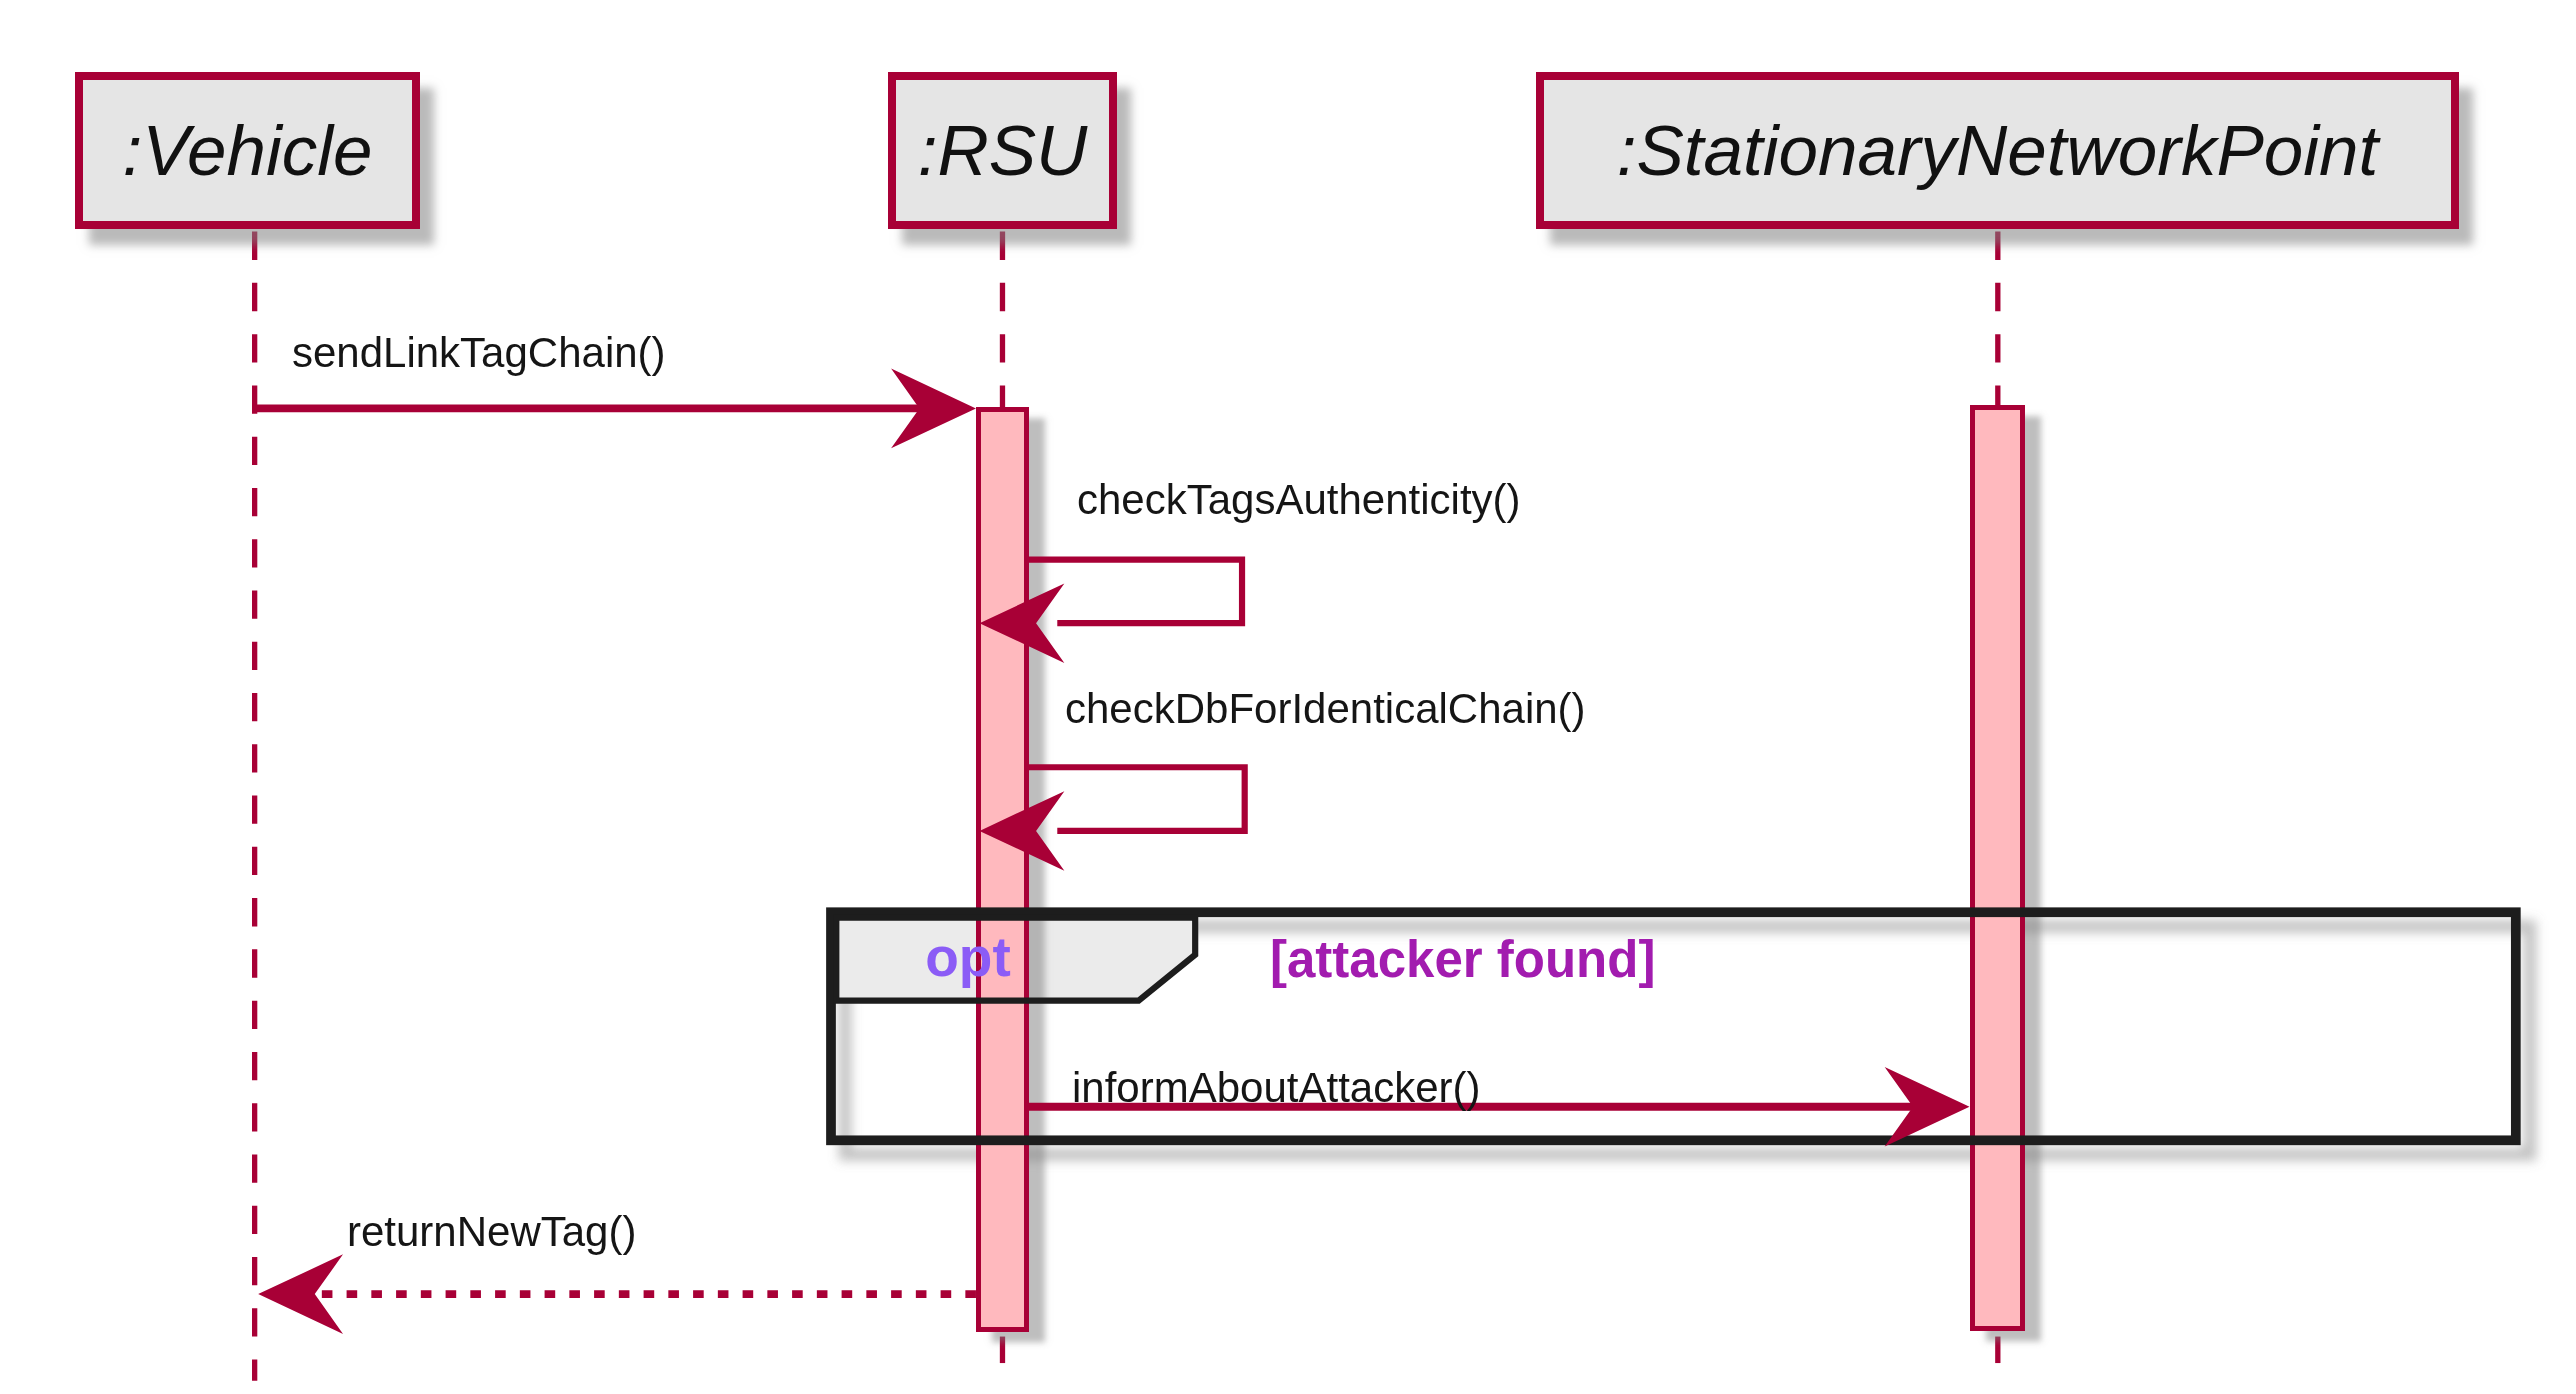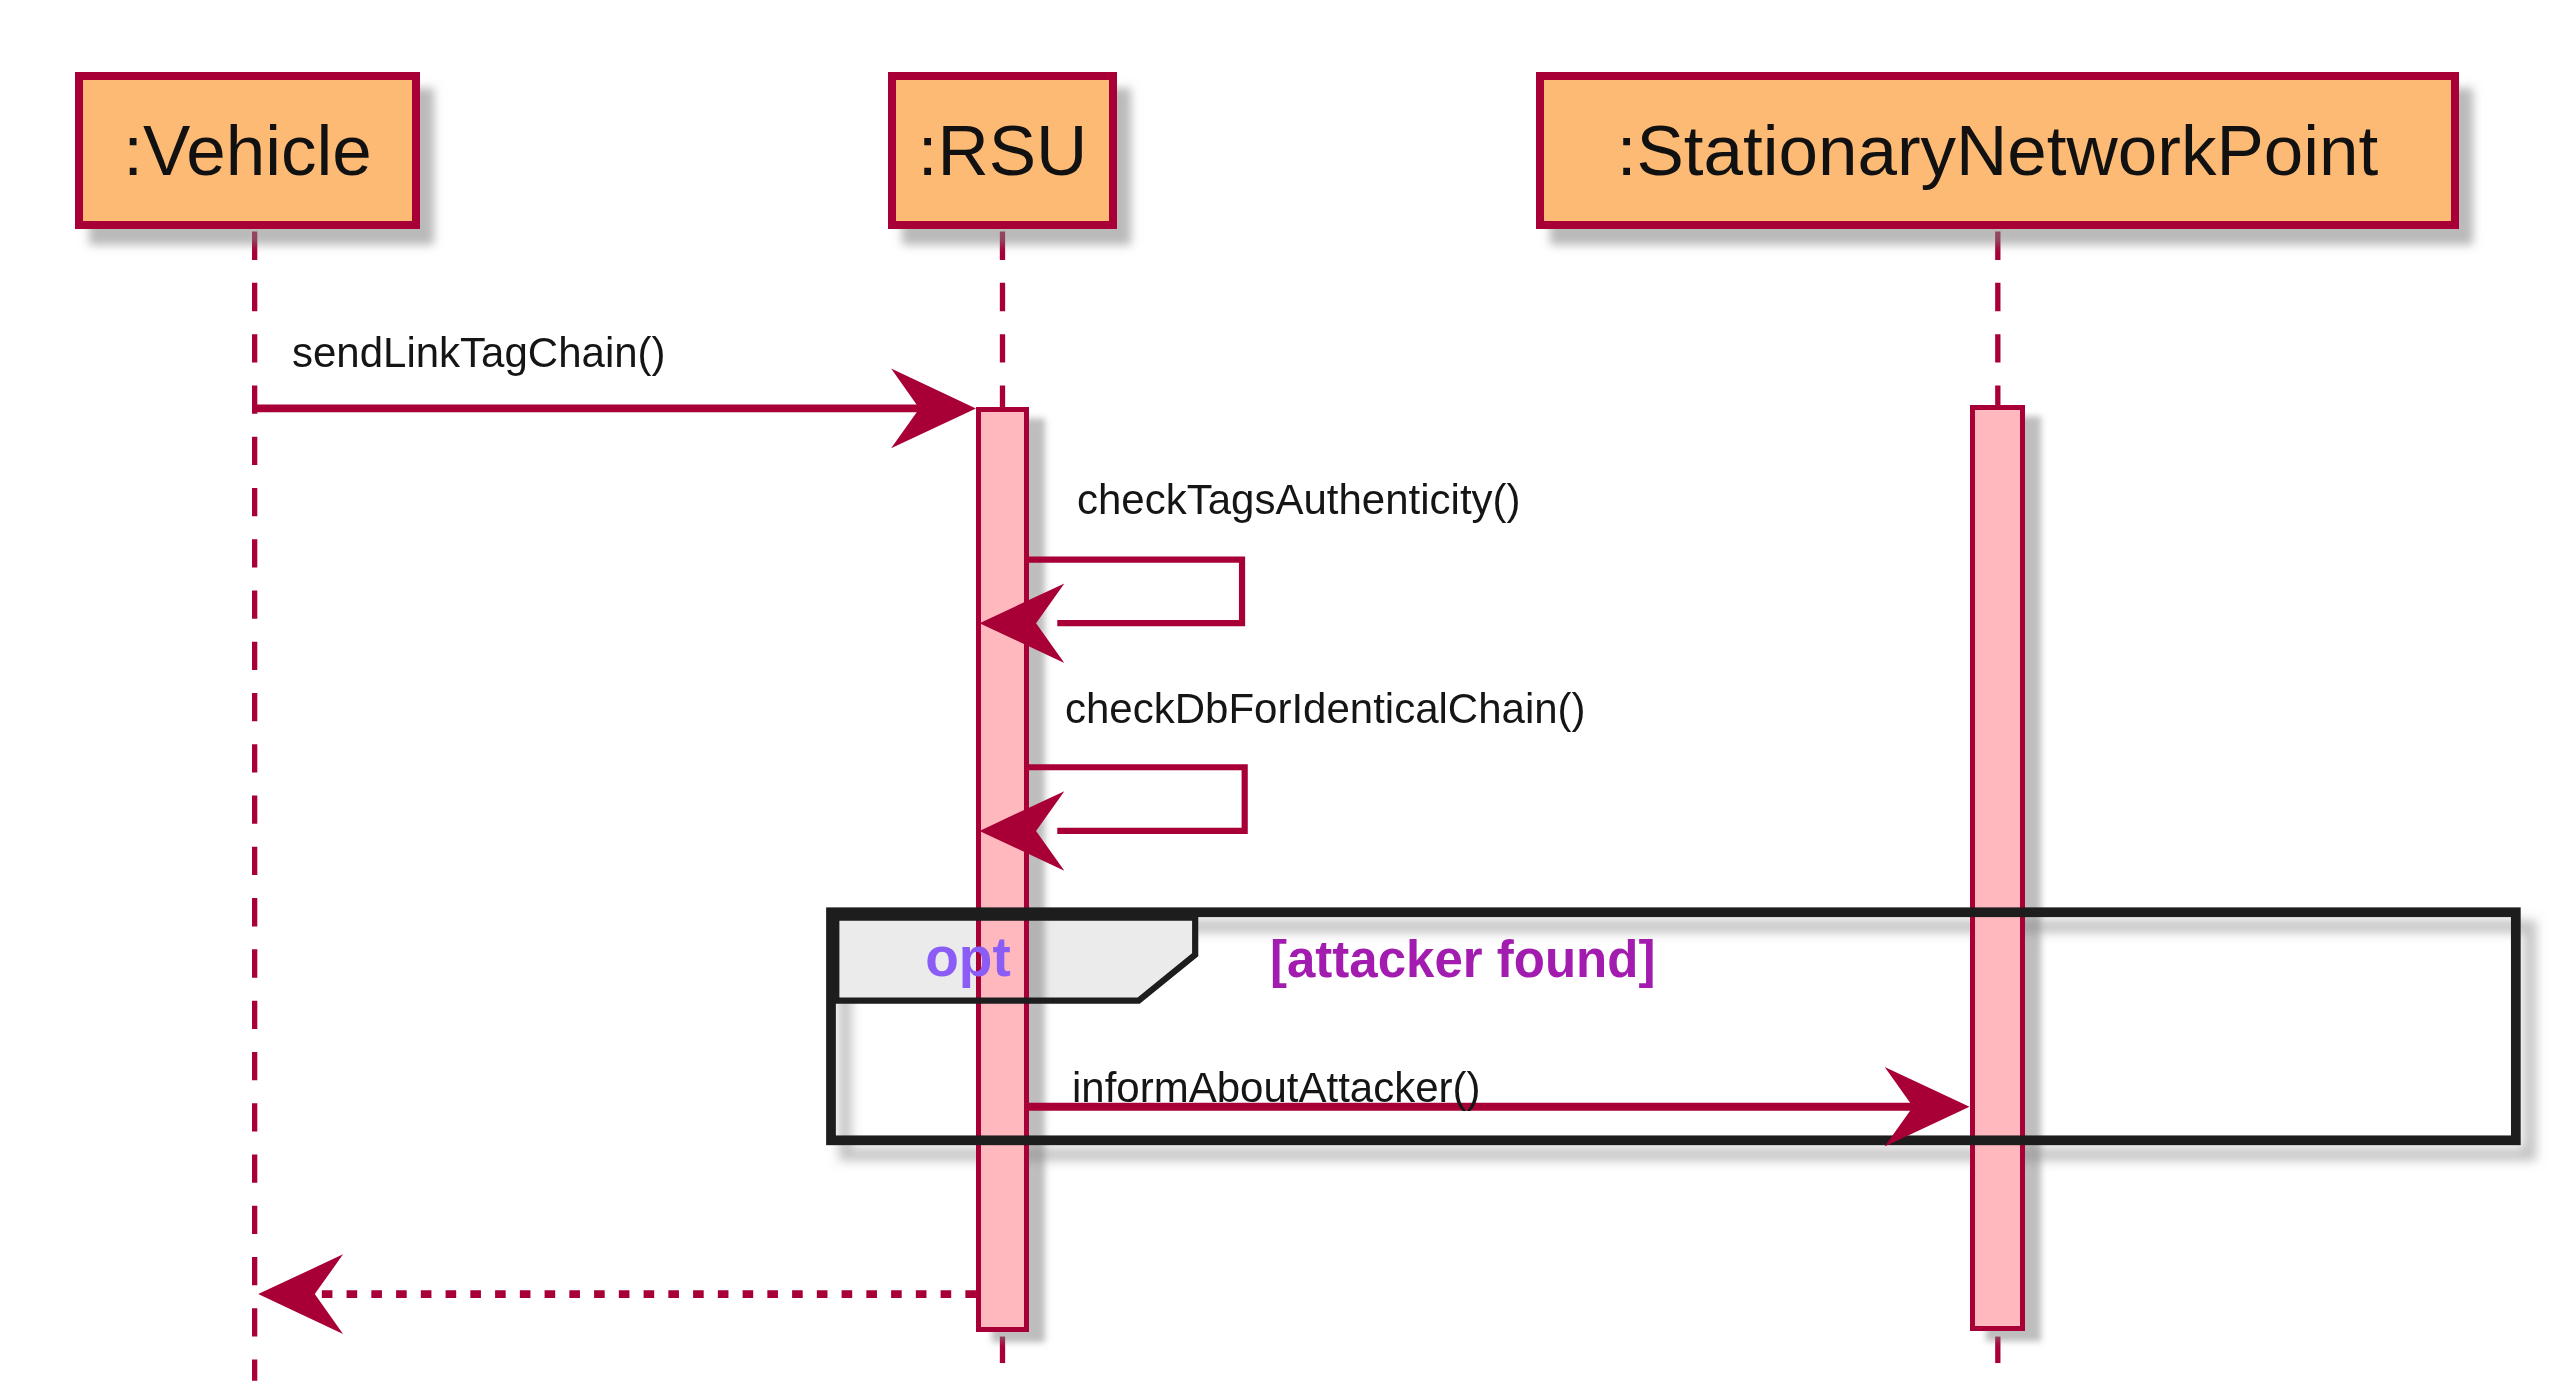--- a/index.html
+++ b/index.html
@@ -8,25 +8,25 @@
     width:2576px;height:1394px;
     background:#ffffff;
     overflow:hidden;
     font-family:"Liberation Sans", sans-serif;
   }
   svg.layer{position:absolute;left:0;top:0;width:2576px;height:1394px;}
   #under-layer{z-index:1;}
   .participant{
     position:absolute;
     top:72px;height:157px;
-    background:#fdba74;
+    background:#e5e5e5;
     border:8px solid #A80036;
     box-shadow:14px 16px 8.8px rgba(130,130,130,0.55);
     display:flex;align-items:center;justify-content:center;
-    z-index:2;box-sizing:border-box;
+    z-index:2;box-sizing:border-box;font-style:italic;
   }
   .participant .plabel{
     font-size:71px;color:#111111;letter-spacing:0px;white-space:nowrap;
   }
   #participant-vehicle{left:75px;width:345px;}
   #participant-rsu{left:888px;width:229px;}
   #participant-snp{left:1536px;width:923px;}
   .activation{
     position:absolute;
     background:#FFB9BE;
@@ -112,18 +112,19 @@
     <polygon points="2228,1252 2132,1207 2164,1252 2132,1297" fill="#A80036"></polygon>
 
     <line x1="1104" y1="1464" x2="360" y2="1464" stroke="#A80036" stroke-width="9" stroke-dasharray="12 16"></line>
     <polygon points="292,1464 388,1419 356,1464 388,1509" fill="#A80036"></polygon>
   </svg>
 
   <div class="msg-label" id="label-send">sendLinkTagChain()</div>
   <div class="msg-label" id="label-checktags">checkTagsAuthenticity()</div>
   <div class="msg-label" id="label-checkdb">checkDbForIdenticalChain()</div>
   <div class="msg-label" id="label-inform">informAboutAttacker()</div>
+  <div class="msg-label" id="label-return">returnNewTag()</div>
 
   <div id="opt-operator">opt</div>
   <div id="opt-guard">[attacker found]</div>
 
 </div>
 
 
 </body></html>

